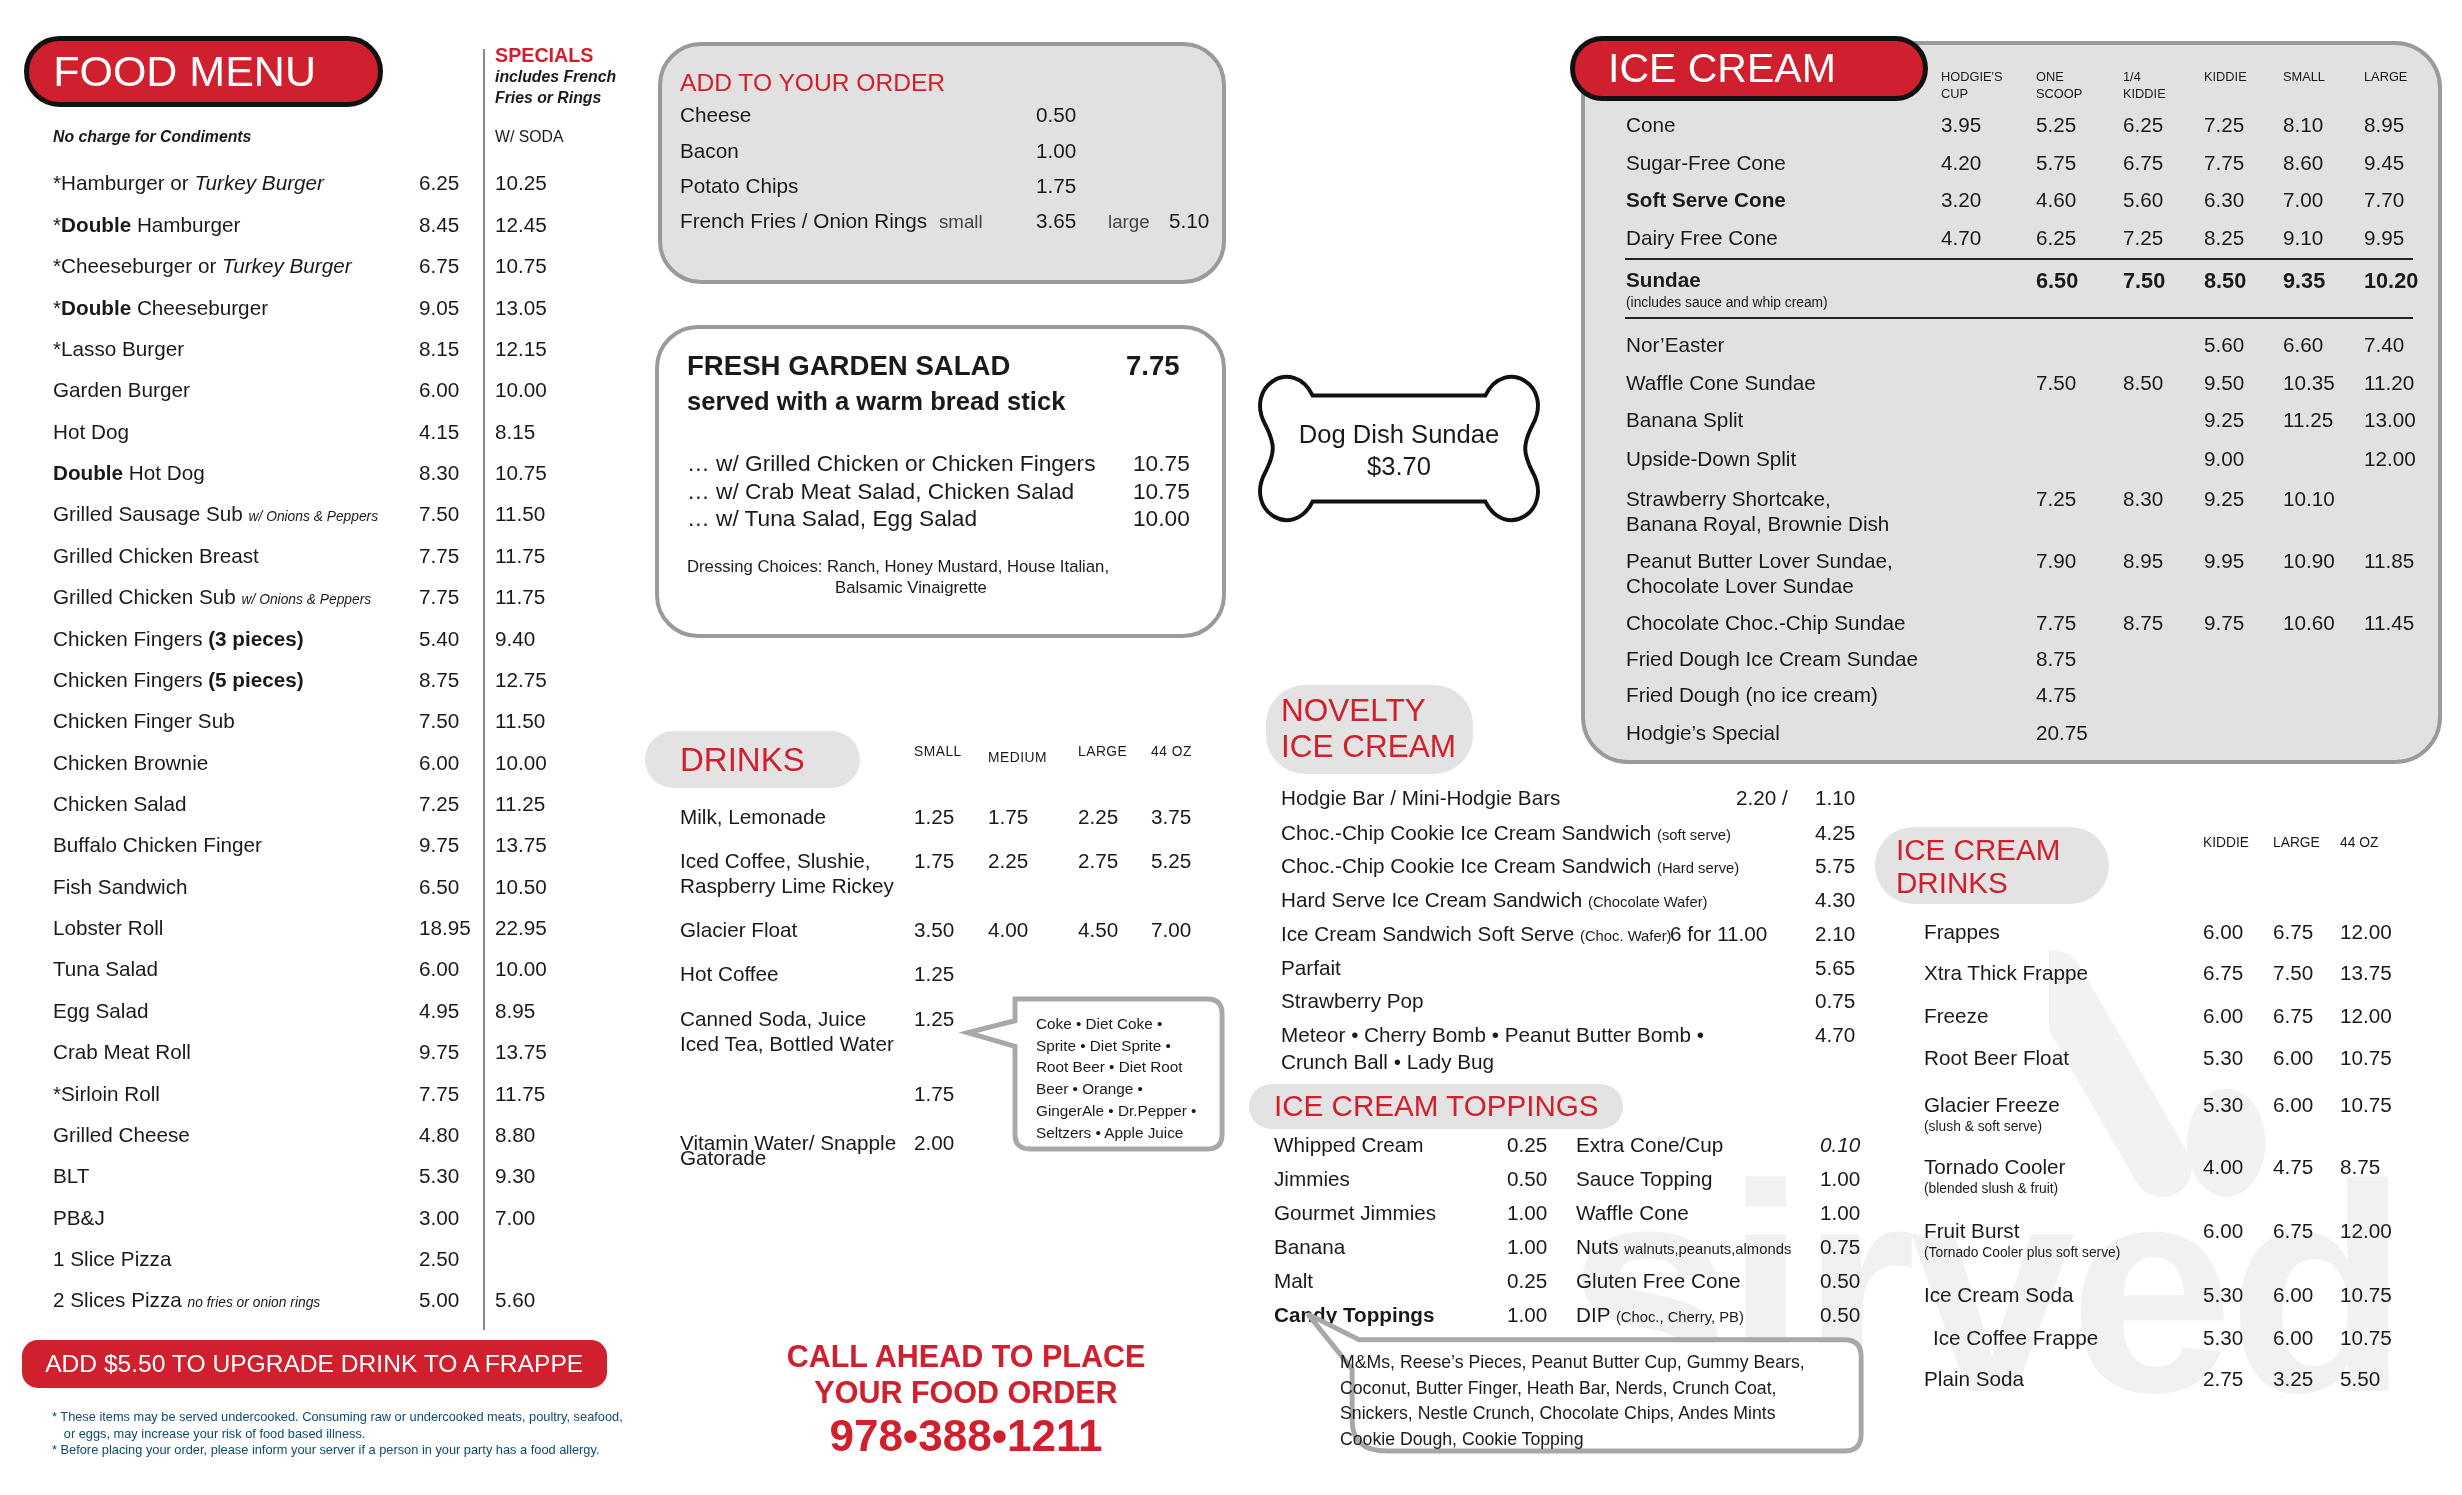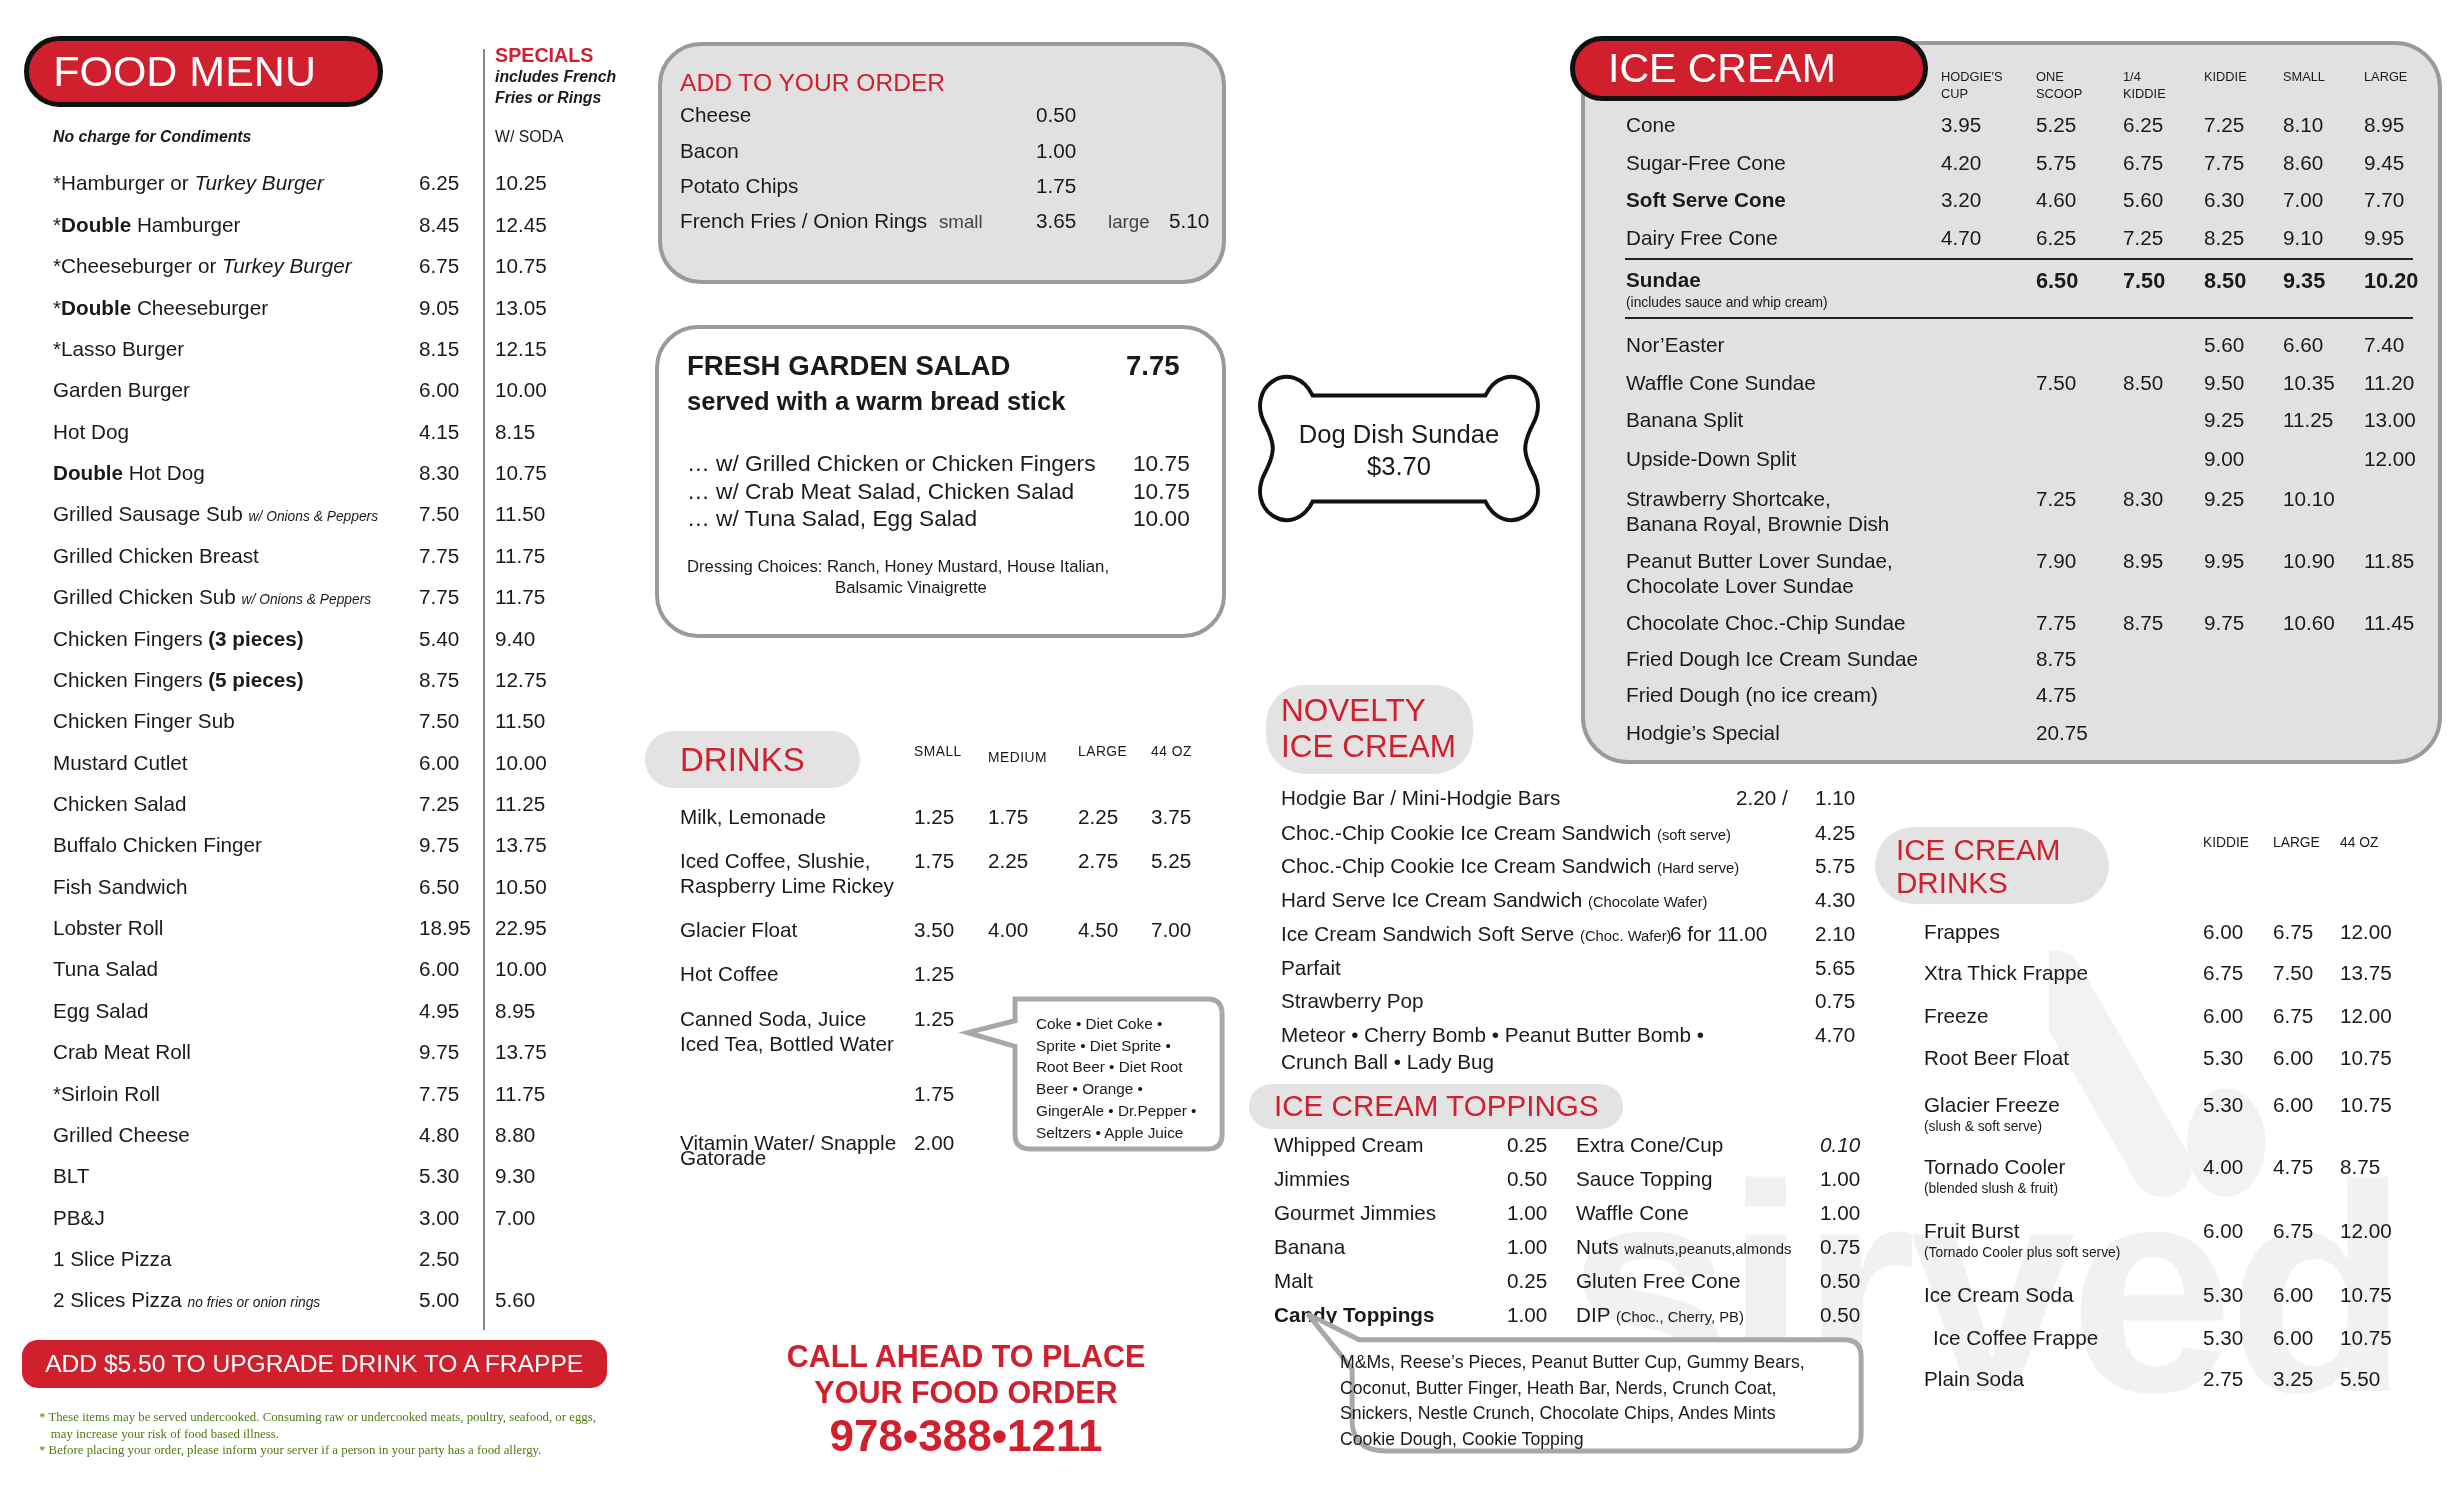--- a/index.html
+++ b/index.html
@@ -81,21 +81,21 @@
     <div class="price t20" style="left:495px; top:585px;">11.75</div>
     <div class="row t20" style="left:53px; top:627px;"><span></span><span class="b"></span><span>Chicken Fingers </span><span class="it"></span><span class="b">(3 pieces)</span><span class="small-it"></span></div>
     <div class="price t20" style="left:419px; top:627px;">5.40</div>
     <div class="price t20" style="left:495px; top:627px;">9.40</div>
     <div class="row t20" style="left:53px; top:668px;"><span></span><span class="b"></span><span>Chicken Fingers </span><span class="it"></span><span class="b">(5 pieces)</span><span class="small-it"></span></div>
     <div class="price t20" style="left:419px; top:668px;">8.75</div>
     <div class="price t20" style="left:495px; top:668px;">12.75</div>
     <div class="row t20" style="left:53px; top:709px;"><span></span><span class="b"></span><span>Chicken Finger Sub</span><span class="it"></span><span class="b"></span><span class="small-it"></span></div>
     <div class="price t20" style="left:419px; top:709px;">7.50</div>
     <div class="price t20" style="left:495px; top:709px;">11.50</div>
-    <div class="row t20" style="left:53px; top:751px;"><span></span><span class="b"></span><span>Mustard Cutlet</span><span class="it"></span><span class="b"></span><span class="small-it"></span></div>
+    <div class="row t20" style="left:53px; top:751px;"><span></span><span class="b"></span><span>Chicken Brownie</span><span class="it"></span><span class="b"></span><span class="small-it"></span></div>
     <div class="price t20" style="left:419px; top:751px;">6.00</div>
     <div class="price t20" style="left:495px; top:751px;">10.00</div>
     <div class="row t20" style="left:53px; top:792px;"><span></span><span class="b"></span><span>Chicken Salad</span><span class="it"></span><span class="b"></span><span class="small-it"></span></div>
     <div class="price t20" style="left:419px; top:792px;">7.25</div>
     <div class="price t20" style="left:495px; top:792px;">11.25</div>
     <div class="row t20" style="left:53px; top:833px;"><span></span><span class="b"></span><span>Buffalo Chicken Finger</span><span class="it"></span><span class="b"></span><span class="small-it"></span></div>
     <div class="price t20" style="left:419px; top:833px;">9.75</div>
     <div class="price t20" style="left:495px; top:833px;">13.75</div>
     <div class="row t20" style="left:53px; top:875px;"><span></span><span class="b"></span><span>Fish Sandwich</span><span class="it"></span><span class="b"></span><span class="small-it"></span></div>
     <div class="price t20" style="left:419px; top:875px;">6.50</div>
@@ -128,21 +128,21 @@
     <div class="price t20" style="left:419px; top:1247px;">2.50</div>
     <div class="price t20" style="left:495px; top:1247px;"></div>
     <div class="row t20" style="left:53px; top:1288px;"><span></span><span class="b"></span><span>2 Slices Pizza </span><span class="it"></span><span class="b"></span><span class="small-it">no fries or onion rings</span></div>
     <div class="price t20" style="left:419px; top:1288px;">5.00</div>
     <div class="price t20" style="left:495px; top:1288px;">5.60</div>
   </div>
 
 <div class="abs" style="left:21.7px; top:1340px; width:585px; height:48px; background:#d0202e; border-radius:15.8px; color:#fff; font-size:24.6px; display:flex; align-items:center; justify-content:center;">
     <span>ADD $5.50  TO UPGRADE DRINK TO A FRAPPE</span>
   </div>
-<div class="abs" style="left:39px; top:1409px; width:571px; font-size:12.8px; line-height:16.7px; color:#4d7c0f;font-family:Liberation Serif, serif;">
+<div class="abs" style="left:52px; top:1409px; width:571px; font-size:12.8px; line-height:16.7px; color:#0c4a6e;">
   <div style="padding-left:11.8px;text-indent:-11.8px">* <span>These items may be served undercooked. Consuming raw or undercooked meats, poultry, seafood, or eggs, may increase your risk of food based illness.</span></div>
   <div style="padding-left:11.8px;text-indent:-11.8px">* <span>Before placing your order, please inform your server if a person in your party has a food allergy.</span></div>
 </div>
 
 <div class="abs box-grey" style="left:658px; top:42px; width:560px; height:234px;"></div>
 <div class="abs red" style="left:680px; top:69px; font-size:24.6px;">ADD TO YOUR ORDER</div>
 <div id="addon-list">
     <div class="row t20" style="left:680px; top:103px;">Cheese</div>
     <div class="row t20" style="left:1036px; top:103px;">0.50</div>
     <div class="row t20" style="left:680px; top:139px;">Bacon</div>

